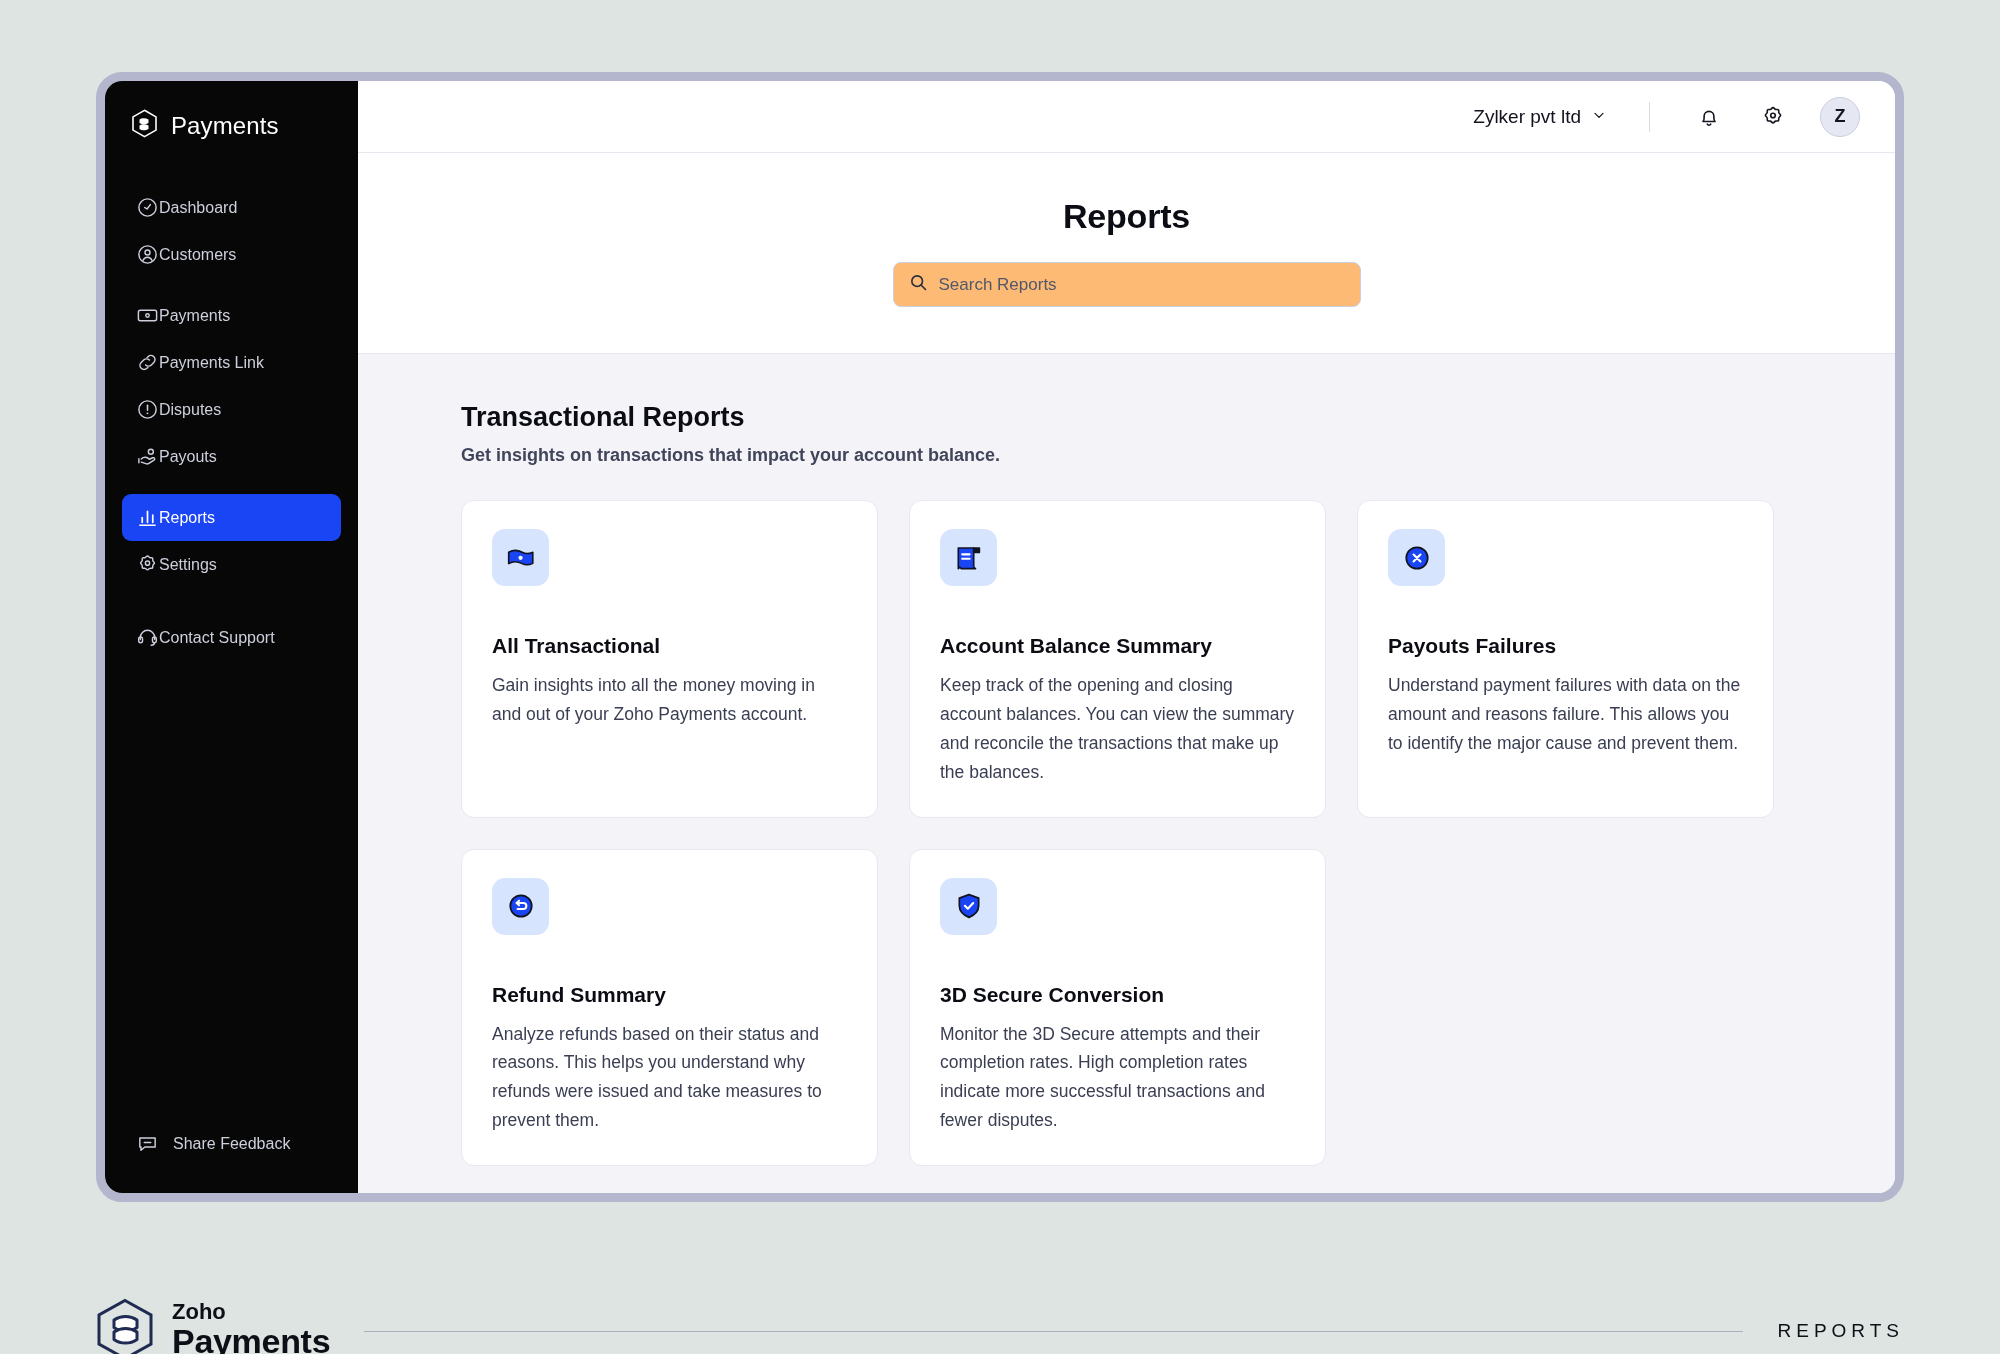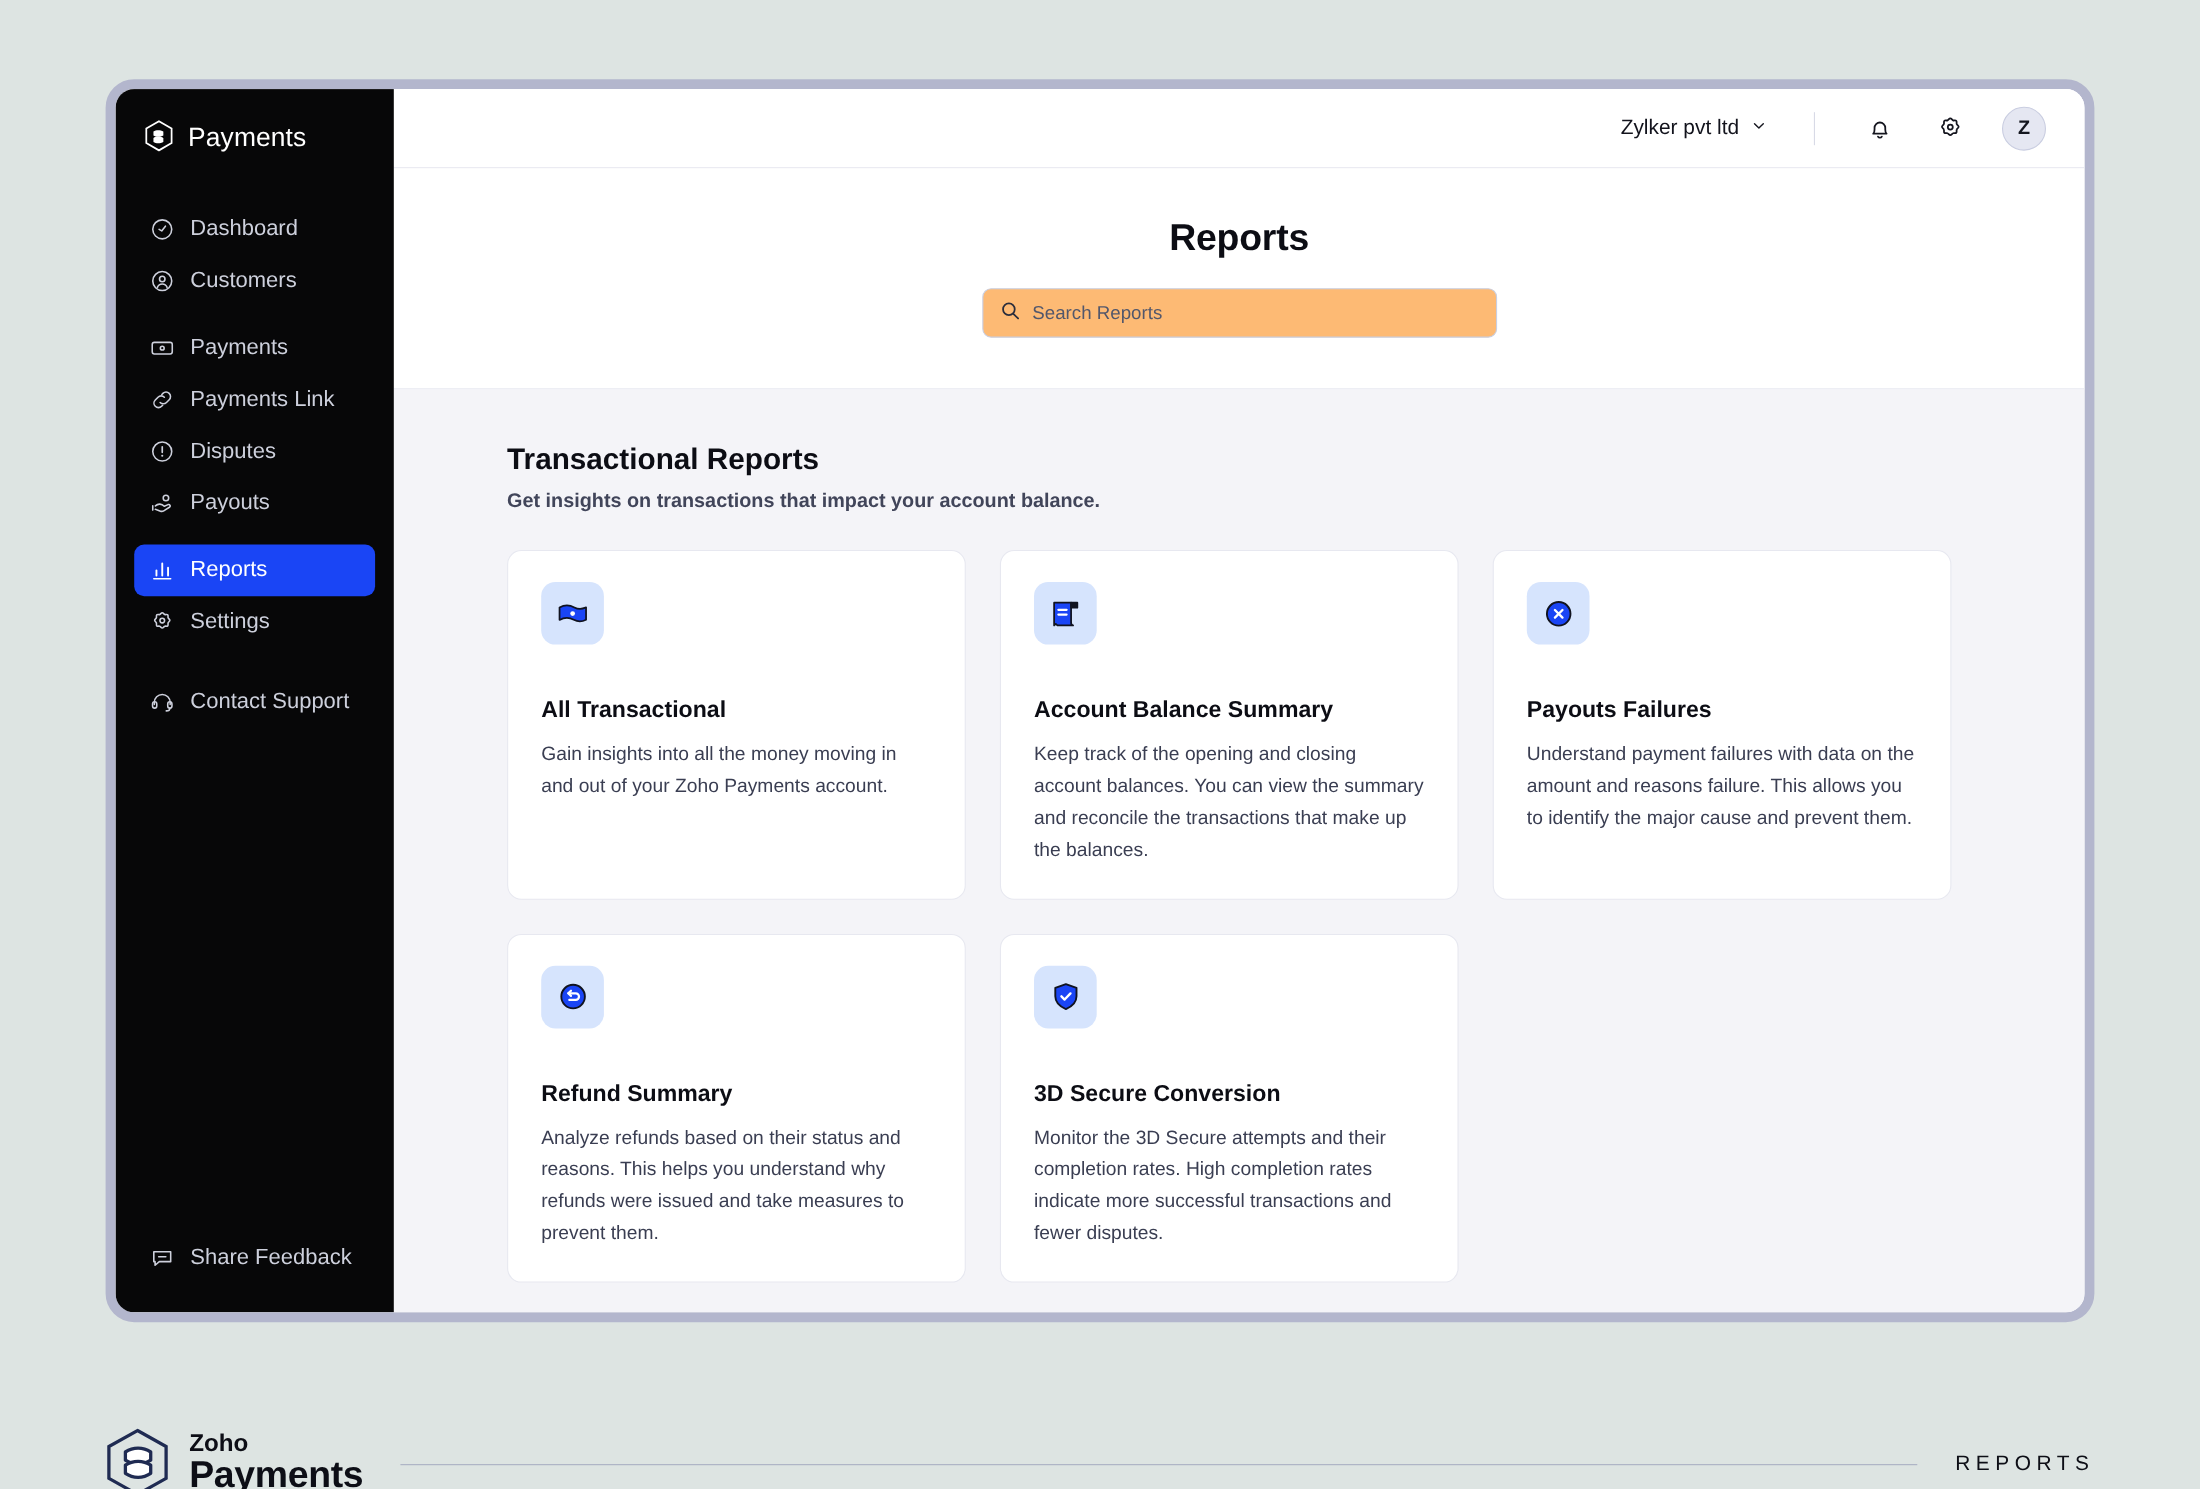--- a/index.html
+++ b/index.html
@@ -30,38 +30,38 @@
     position:relative;
   }
   .brand{
     display:flex; align-items:center; gap:13px;
     padding:10px 0 10px 26px;
     color:#ffffff;
   }
   .brand-name{ font-size:24px; letter-spacing:.1px; }
   .nav{ margin-top:32px; display:flex; flex-direction:column; }
   .nav-item{
-    display:flex; align-items:center; gap:14px;
+    display:flex; align-items:center; 
     height:47px;
     margin:0 17px;
     padding-left:14px;
     border-radius:9px;
     color:#cdd0dc;
-    font-size:20px;
+    font-size:16px;
     cursor:pointer;
   }
   .nav-item.active{ background:#1a45f5; color:#ffffff; }
   .nav-gap-sm{ height:14px; }
   .nav-gap-lg{ height:26px; }
   .nav-icn{ width:23px; height:23px; flex:0 0 23px; display:block; }
   .feedback{
     position:absolute; left:17px; bottom:38px;
     display:flex; align-items:center; gap:14px;
     padding-left:14px;
-    color:#cdd0dc; font-size:20px; cursor:pointer;
+    color:#cdd0dc; font-size:16px; cursor:pointer;
   }
 
   
   .main{ flex:1; display:flex; flex-direction:column; min-width:0; background:#f4f4f8; }
 
   .topbar{
     height:72px; background:#ffffff;
     border-bottom:1px solid #e6e7ef;
     display:flex; align-items:center; justify-content:flex-end;
     padding-right:35px; gap:16px;

